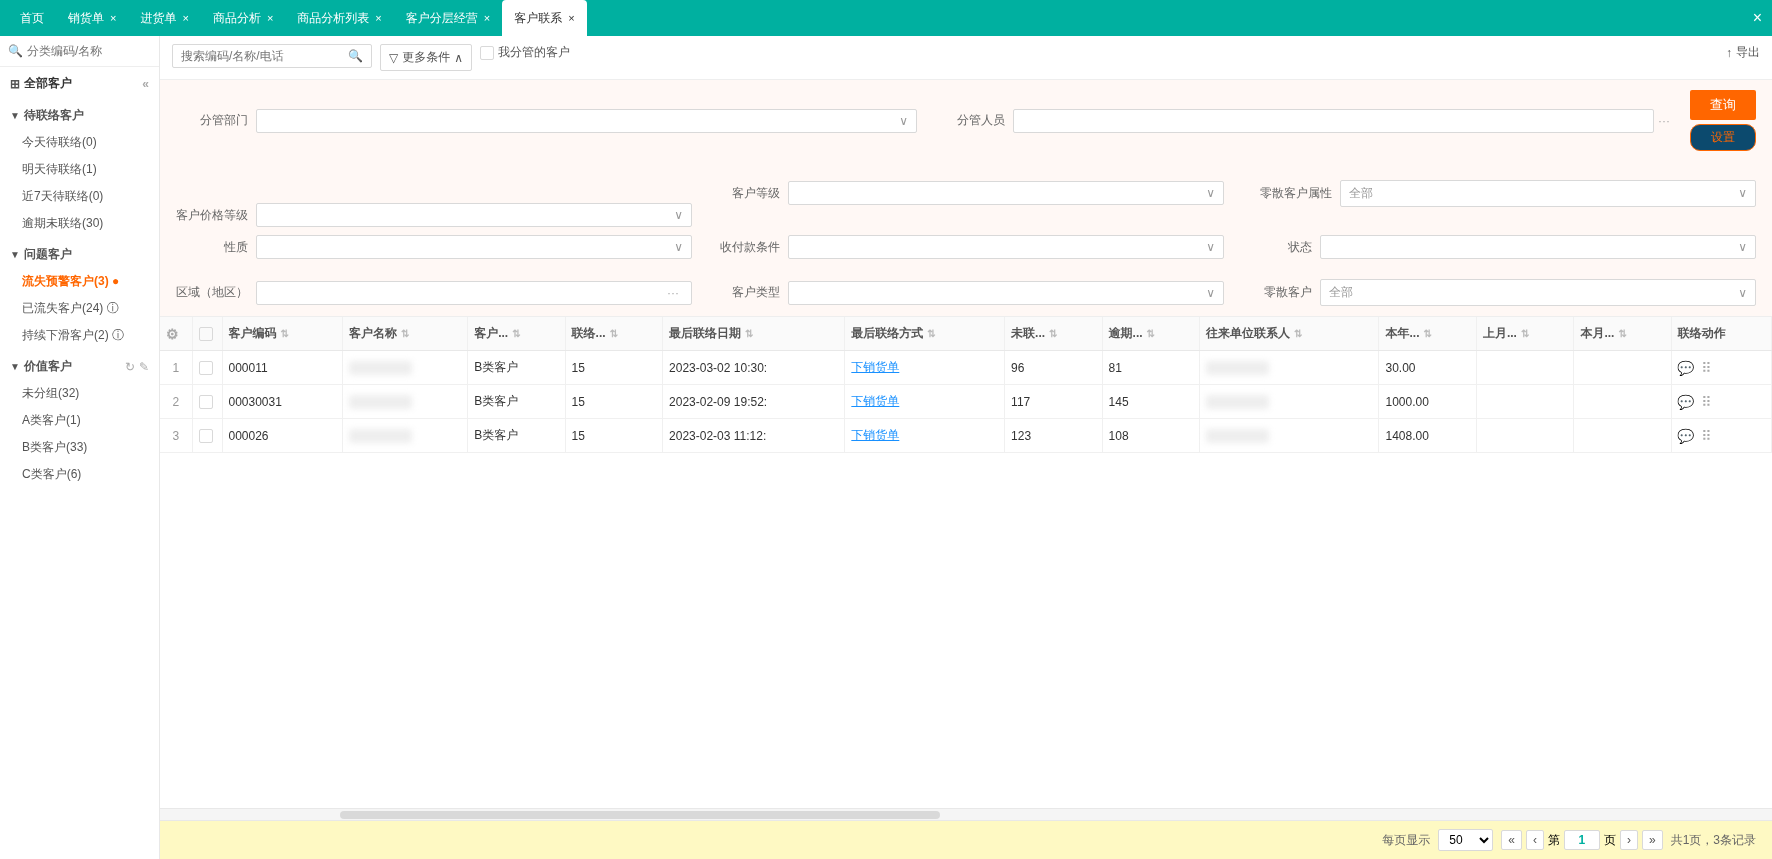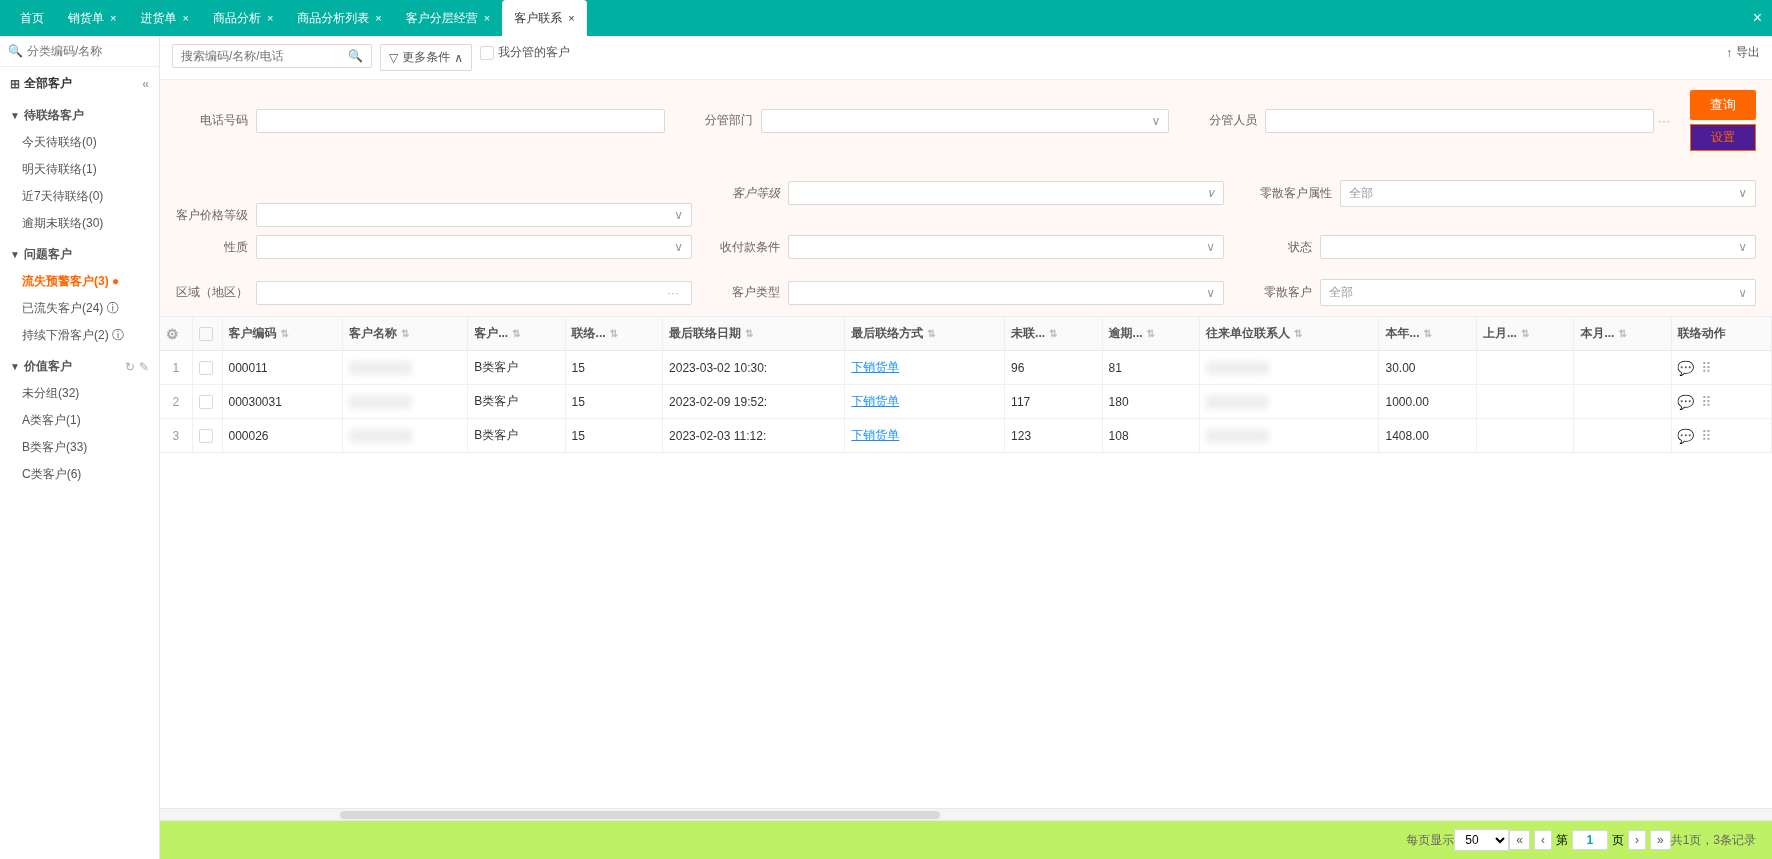--- a/index.html
+++ b/index.html
@@ -107,21 +107,21 @@
       flex: 1; display: flex; align-items: center; border: 1px solid #d9d9d9; border-radius: 2px;
       padding: 4px 8px; background: #fff; cursor: pointer; justify-content: space-between;
       min-width: 0;
     }
     .filter-field-select span { color: #999; }
     .filter-query-btn {
       background: #ff6600; color: #fff; border: none; border-radius: 2px; padding: 6px 20px;
       cursor: pointer; font-size: 13px; flex-shrink: 0;
     }
     .filter-setting-btn {
-      background: #4c1d95; color: #ff6600; border: 1px solid #ff6600; border-radius: 0;
+      background: #0c4a6e; color: #ff6600; border: 1px solid #ff6600; border-radius: 10px;
       padding: 4px 12px; cursor: pointer; font-size: 12px; flex-shrink: 0;
     }
     .filter-actions { display: flex; flex-direction: column; gap: 4px; flex-shrink: 0; }
     .ellipsis-btn { cursor: pointer; color: #aaa; padding: 0 4px; }
 
     
     .table-wrapper { flex: 1; overflow: auto; }
     table { width: 100%; border-collapse: collapse; font-size: 12px; }
     thead tr { background: #fafafa; }
     thead th {
@@ -136,21 +136,21 @@
     }
     .link-text { color: #1890ff; text-decoration: underline; cursor: pointer; }
     .row-num { color: #999; text-align: center; }
     .checkbox-cell { width: 30px; text-align: center; }
     .action-icons { display: flex; gap: 6px; }
     .action-icon { color: #aaa; cursor: pointer; font-size: 14px; }
 
     
     .pagination-bar {
       display: flex; align-items: center; justify-content: flex-end; padding: 8px 16px;
-      border-top: 1px solid #e8e8e8; background: #bef264; flex-shrink: 0;
+      border-top: 1px solid #e8e8e8; background: #fef9c3; gap: 8px; flex-shrink: 0;
     }
     .pagination-label { color: #666; }
     .pagination-select {
       border: 1px solid #d9d9d9; border-radius: 2px; padding: 2px 6px;
       background: #fff; cursor: pointer;
     }
     .pagination-nav { display: flex; align-items: center; gap: 4px; }
     .pagination-btn {
       border: 1px solid #d9d9d9; border-radius: 2px; padding: 2px 6px;
       background: #fff; cursor: pointer; color: #555;
@@ -283,24 +283,20 @@
         <div class="filter-export">
           <span>↑</span>
           <span>导出</span>
         </div>
       </div>
 
       <div class="advanced-filter">
 
         <div class="filter-row">
           <div class="filter-field" style="flex:2;">
-            <span class="filter-field-label">电话号码</span>
-            <input class="filter-field-input" value="" style="flex: 3 1 0%;">
-          </div>
-          <div class="filter-field" style="flex:2;">
             <span class="filter-field-label">分管部门</span>
             <div class="filter-field-select" style="flex:3;">
               <span></span>
               <span>∨</span>
             </div>
           </div>
           <div class="filter-field" style="flex:2;justify-content:center;">
             <span class="filter-field-label">分管人员</span>
             <input class="filter-field-input" value="" style="flex: 2 1 0%;">
             <span class="ellipsis-btn">···</span>
@@ -312,21 +308,21 @@
         </div>
 
         <div class="filter-row">
           <div class="filter-field" style="flex:2;margin-top:44px;">
             <span class="filter-field-label">客户价格等级</span>
             <div class="filter-field-select" style="flex:3;">
               <span></span>
               <span>∨</span>
             </div>
           </div>
-          <div class="filter-field" style="flex:2;font-style:italic;">
+          <div class="filter-field" style="flex:2;">
             <span class="filter-field-label">客户等级</span>
             <div class="filter-field-select" style="flex:3;">
               <span></span>
               <span>∨</span>
             </div>
           </div>
           <div class="filter-field" style="flex:2;">
             <span class="filter-field-label" style="width:100px;">零散客户属性</span>
             <div class="filter-field-select" style="flex:3;">
               <span>全部</span>
@@ -465,21 +461,21 @@
       <td class="checkbox-cell">
                   <div class="checkbox"></div>
                 </td>
       <td>00030031</td>
       <td><span class="blurred" style="background:#eee;color:#eee;border-radius:2px;padding:0 20px;">&nbsp;&nbsp;&nbsp;&nbsp;&nbsp;&nbsp;&nbsp;</span></td>
       <td>B类客户</td>
       <td>15</td>
       <td>2023-02-09 19:52:</td>
       <td><span class="link-text">下销货单</span></td>
       <td>117</td>
-      <td>180</td>
+      <td>145</td>
       <td><span class="blurred" style="background:#eee;color:#eee;border-radius:2px;padding:0 20px;">&nbsp;&nbsp;&nbsp;&nbsp;&nbsp;&nbsp;&nbsp;</span></td>
       <td>1000.00</td>
       <td></td>
       <td></td>
       <td>
         <div class="action-icons">
           <span class="action-icon">💬</span>
           <span class="action-icon">⠿</span>
         </div>
       </td>

